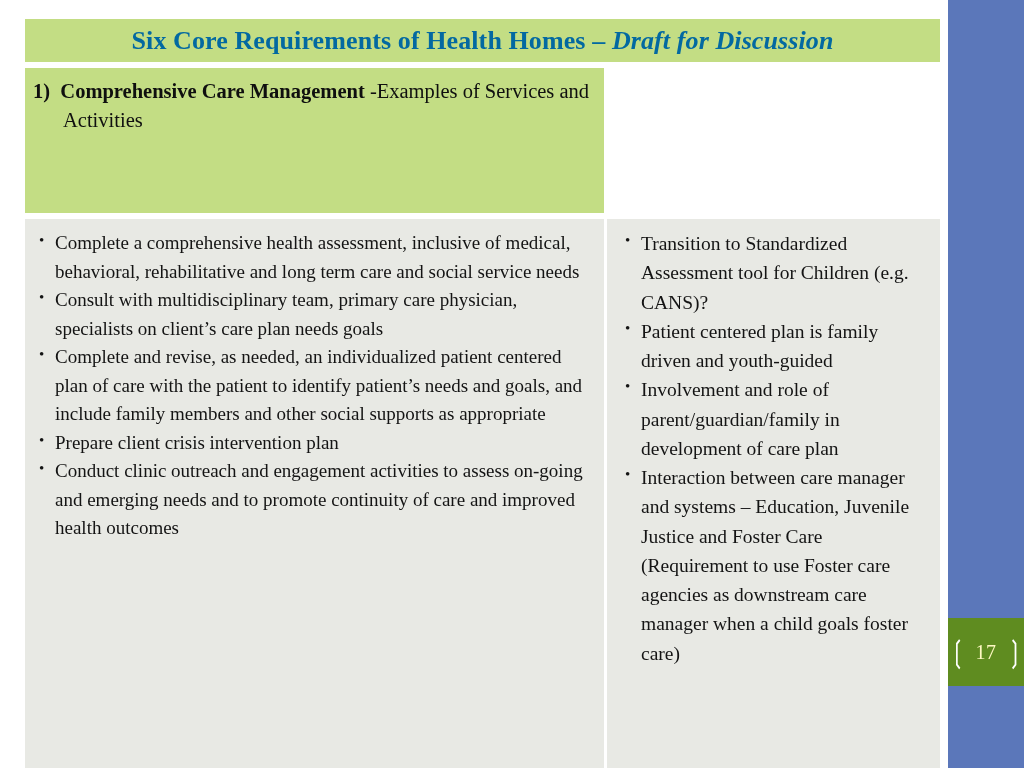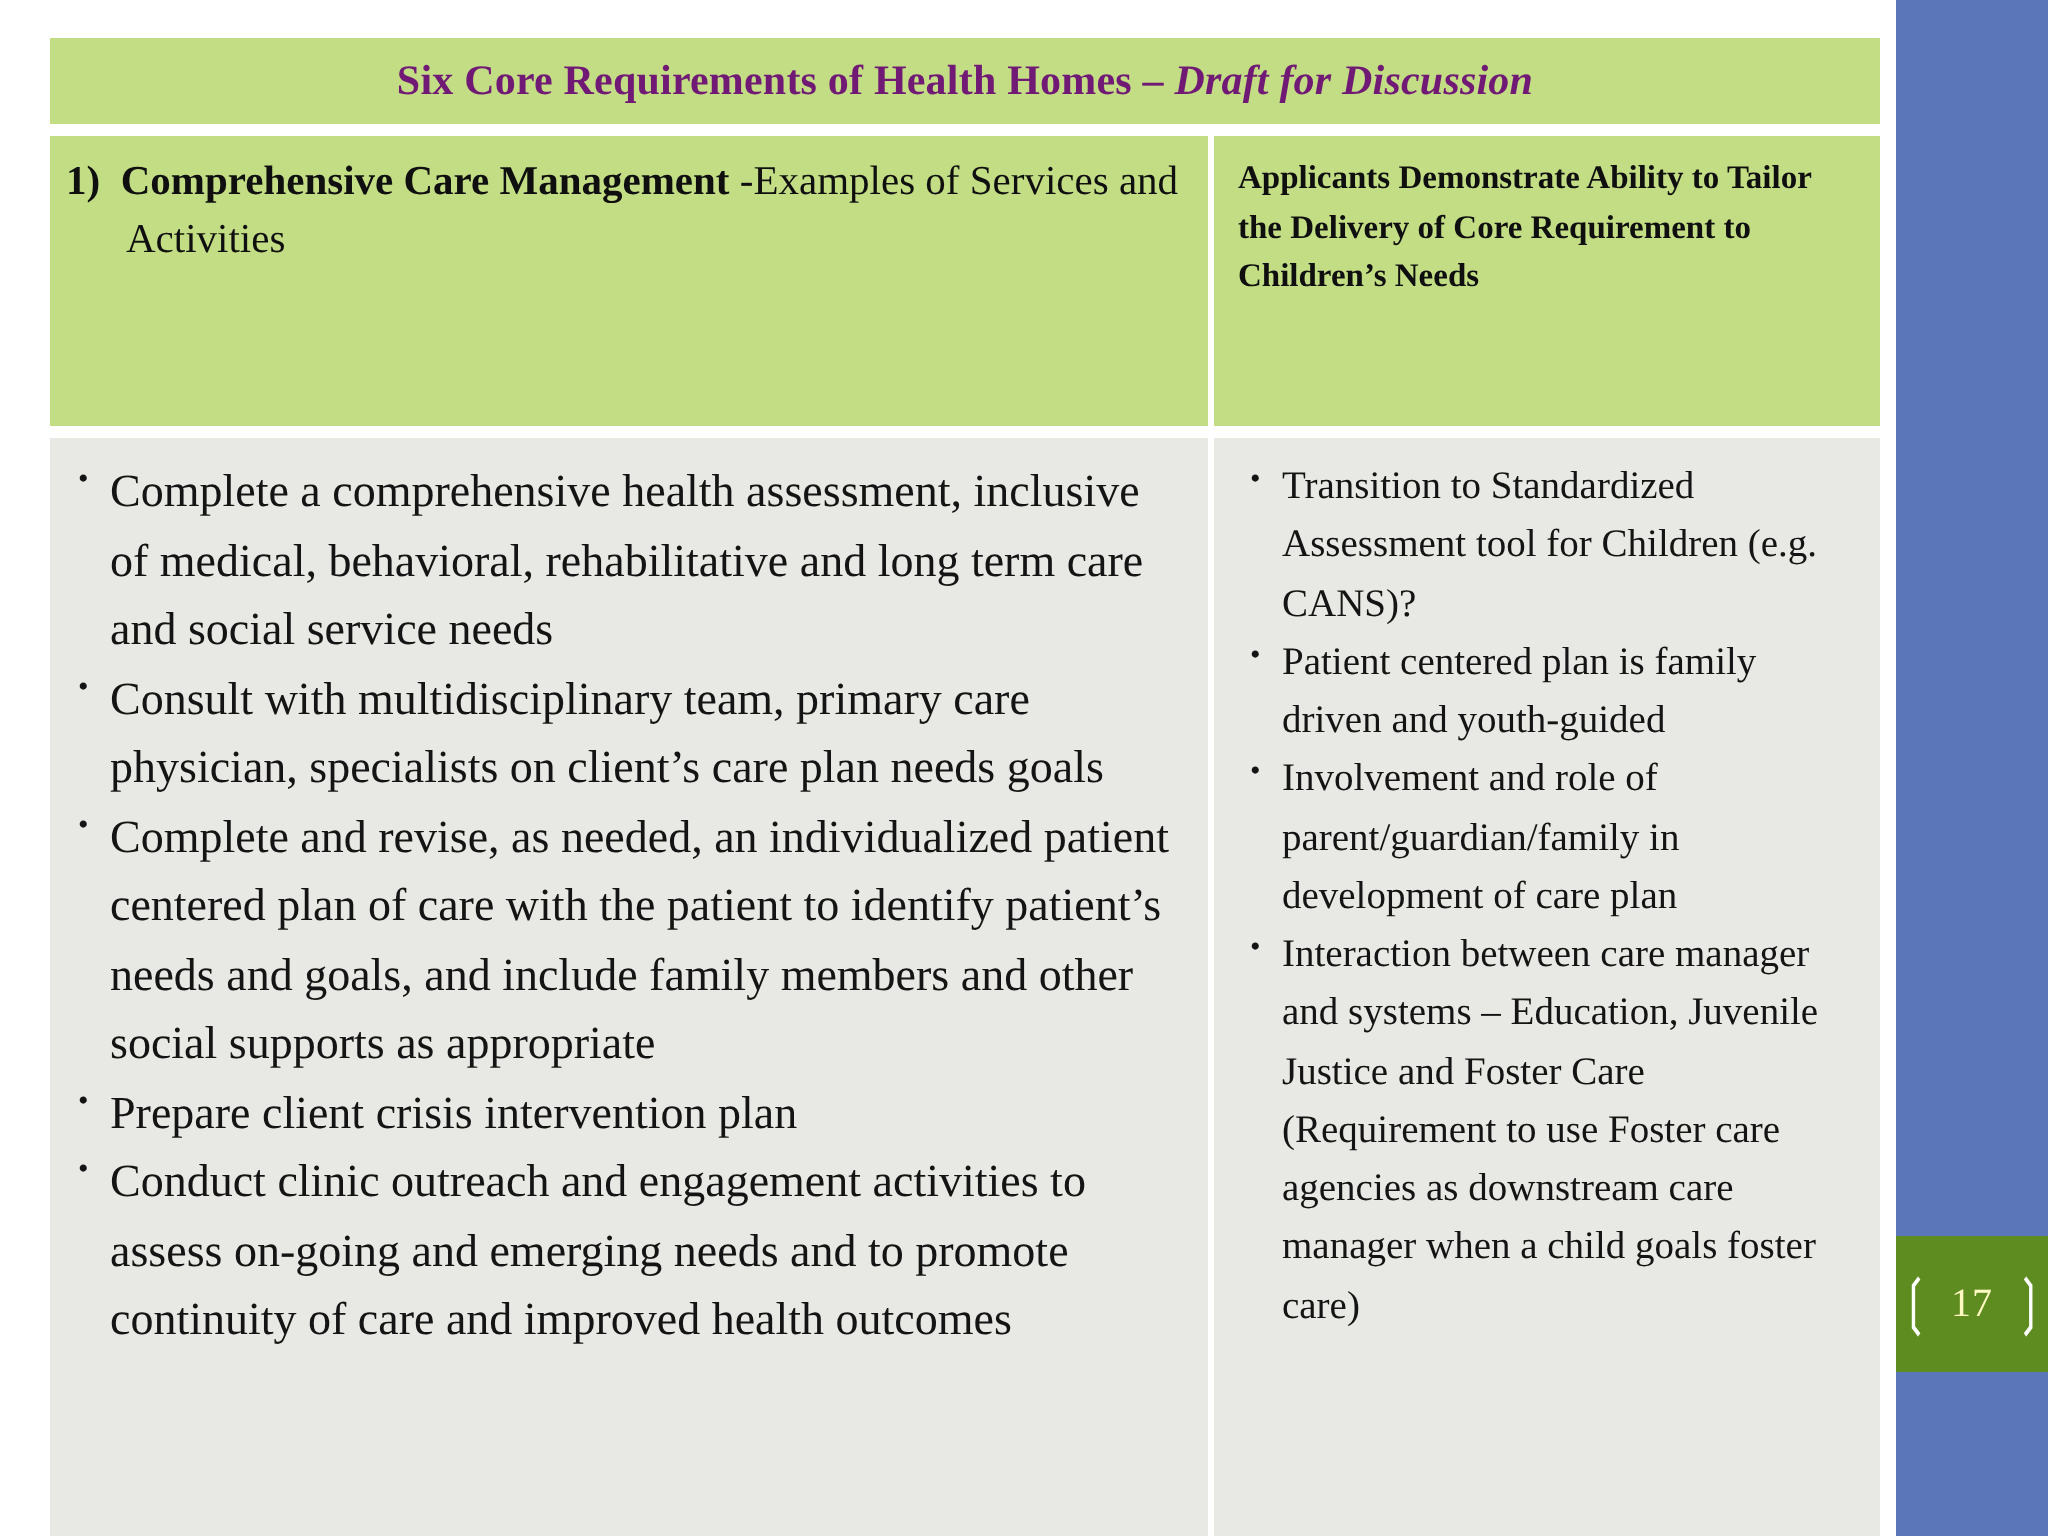--- a/index.html
+++ b/index.html
@@ -76,22 +76,22 @@
   }
   .title-bar {
     background: #c3dd84;
     height: 43px;
     display: flex;
     align-items: center;
     justify-content: center;
     box-sizing: border-box;
   }
   .title-text {
-    font-size: 21px;
-    color: #701a75;
+    font-size: 26px;
+    color: #0369a1;
     font-weight: bold;
     letter-spacing: 0.1px;
     white-space: nowrap;
     text-align: right;
   }
   .title-text .em {
     font-style: italic;
     font-weight: bold;
   }
   .row-gap {
@@ -170,21 +170,21 @@
     margin: 0 0 0 0;
   }
   ul.bullets li::before {
     content: "\2022";
     position: absolute;
     left: 6px;
     top: 0;
     font-size: 15px;
   }
   .body-left ul.bullets li {
-    font-size: 23px;
+    font-size: 19px;
     line-height: 1.50;
   }
   .body-right ul.bullets li {
     font-size: 19.5px;
     line-height: 1.50;
   }
 </style>
 </head>
 <body>
 
@@ -196,23 +196,20 @@
 
   <div class="row-gap"></div>
 
   <div class="header-row">
     <div class="header-left">
       <div class="hdr-left-text">
         <span class="indent-wrap"><span class="num">1)</span>&nbsp;&nbsp;<span class="strong">Comprehensive Care Management</span><span> -Examples of Services and Activities</span></span>
       </div>
     </div>
     <div class="col-gap"></div>
-    <div class="header-right">
-      <div class="hdr-right-text">Applicants Demonstrate Ability to Tailor the Delivery of Core Requirement to Children’s Needs</div>
-    </div>
   </div>
 
   <div class="row-gap"></div>
 
   <div class="body-row">
     <div class="body-left">
       <ul class="bullets">
         <li>Complete a comprehensive health assessment, inclusive of medical, behavioral, rehabilitative and long term care and social service needs</li>
         <li>Consult with multidisciplinary team, primary care physician, specialists on client’s care plan needs goals</li>
         <li>Complete and revise, as needed, an individualized patient centered plan of care with the patient to identify patient’s needs and goals, and include family members and other social supports as appropriate</li>

